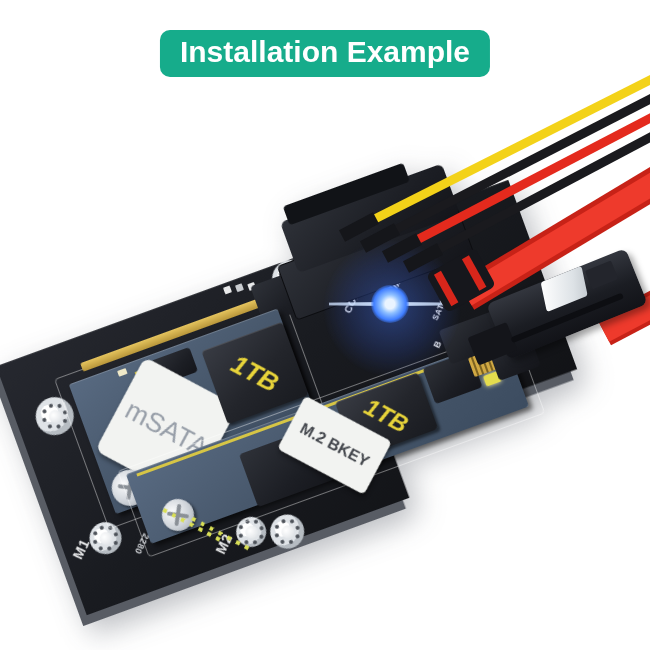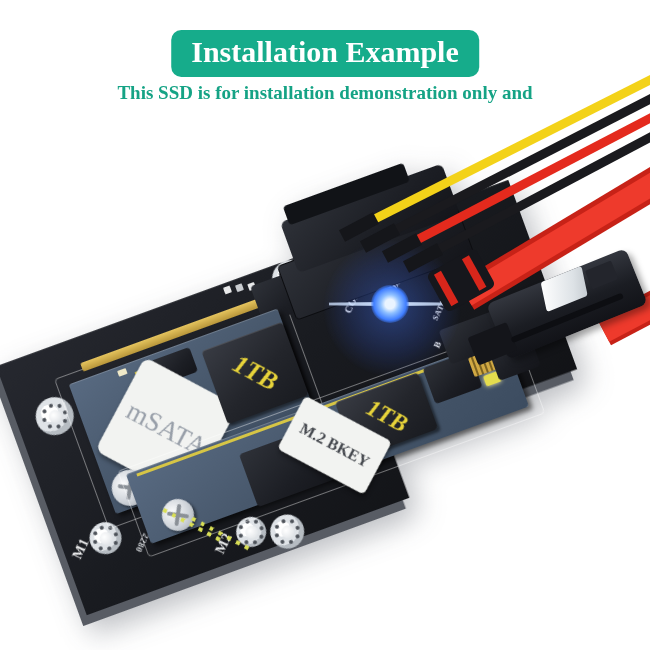--- a/index.html
+++ b/index.html
@@ -1,17 +1,17 @@
 <!DOCTYPE html>
 <html><head>
 <meta charset="utf-8">
 <style>
   html,body{margin:0;padding:0;background:#fff;}
   .canvas{position:relative;width:650px;height:650px;background:#ffffff;overflow:hidden;
-          font-family:Liberation Serif, serif;}
+          font-family:Liberation Sans, sans-serif;}
 
   
   .banner{position:absolute;left:50%;top:30px;transform:translateX(-50%);
           background:#16ac8b;color:#fff;font-size:30px;font-weight:700;
           padding:5px 20px 8px 20px;border-radius:10px;white-space:nowrap;}
   .disc{position:absolute;left:0;width:100%;text-align:center;color:#15a385;
         font-size:19px;font-weight:700;}
   .disc.l1{top:82px;} .disc.l2{top:105px;}
 
   
@@ -97,21 +97,20 @@
   .con4plug .groove{position:absolute;left:10px;top:40px;width:120px;height:6px;background:#0d0e12;border-radius:3px;}
 
   svg.cables{position:absolute;inset:0;pointer-events:none;}
 </style>
 </head>
 <body>
 
 <div class="canvas">
 
   <div class="banner">Installation Example</div>
-  <div class="disc l1">This SSD is for installation demonstration only and</div>
 
   <div class="board-rot">
     <div class="board-side clip"></div>
     <div class="board-face clip"></div>
 
     <div class="board-items">
 
       <div class="silkdot" style="left:240px;top:4px;"></div>
 
       <div class="washer" style="left:288px;top:0;width:38px;height:38px;">

